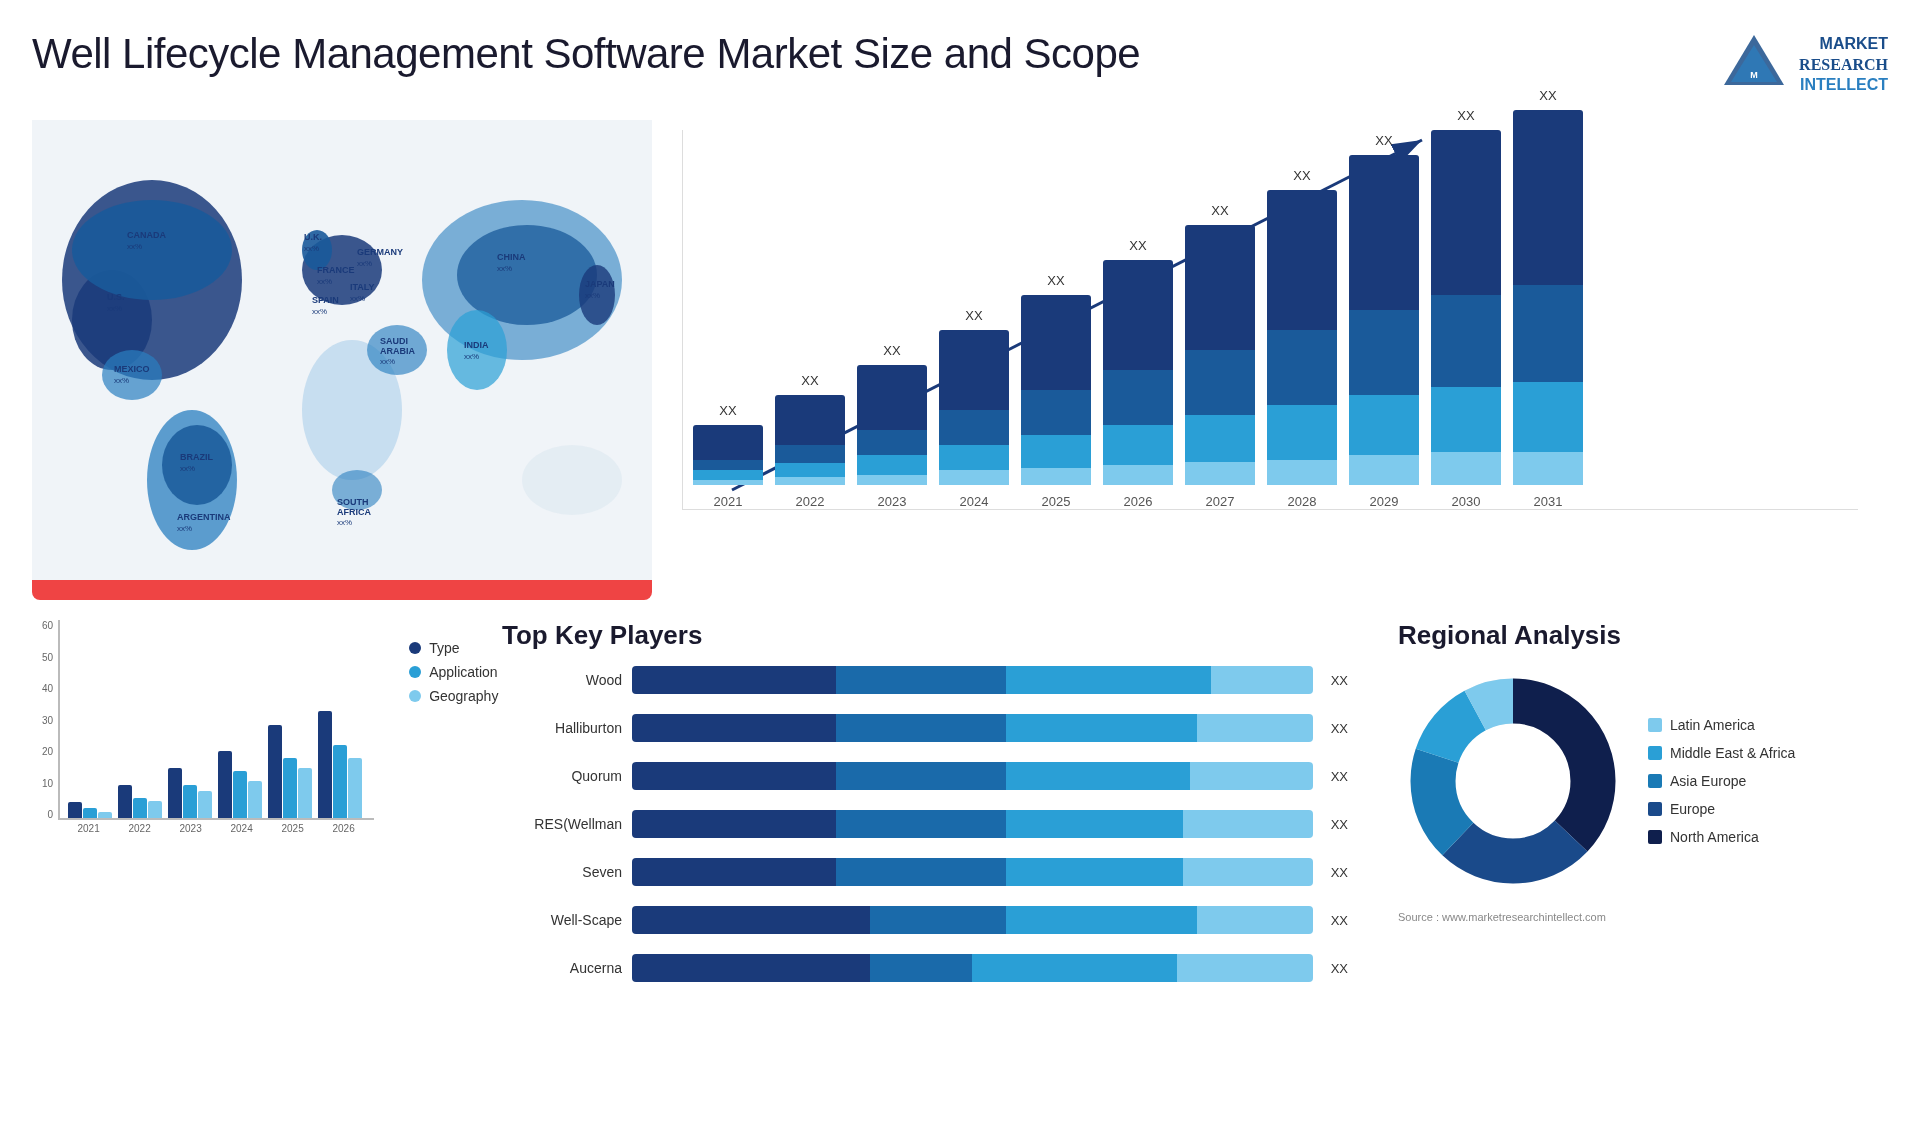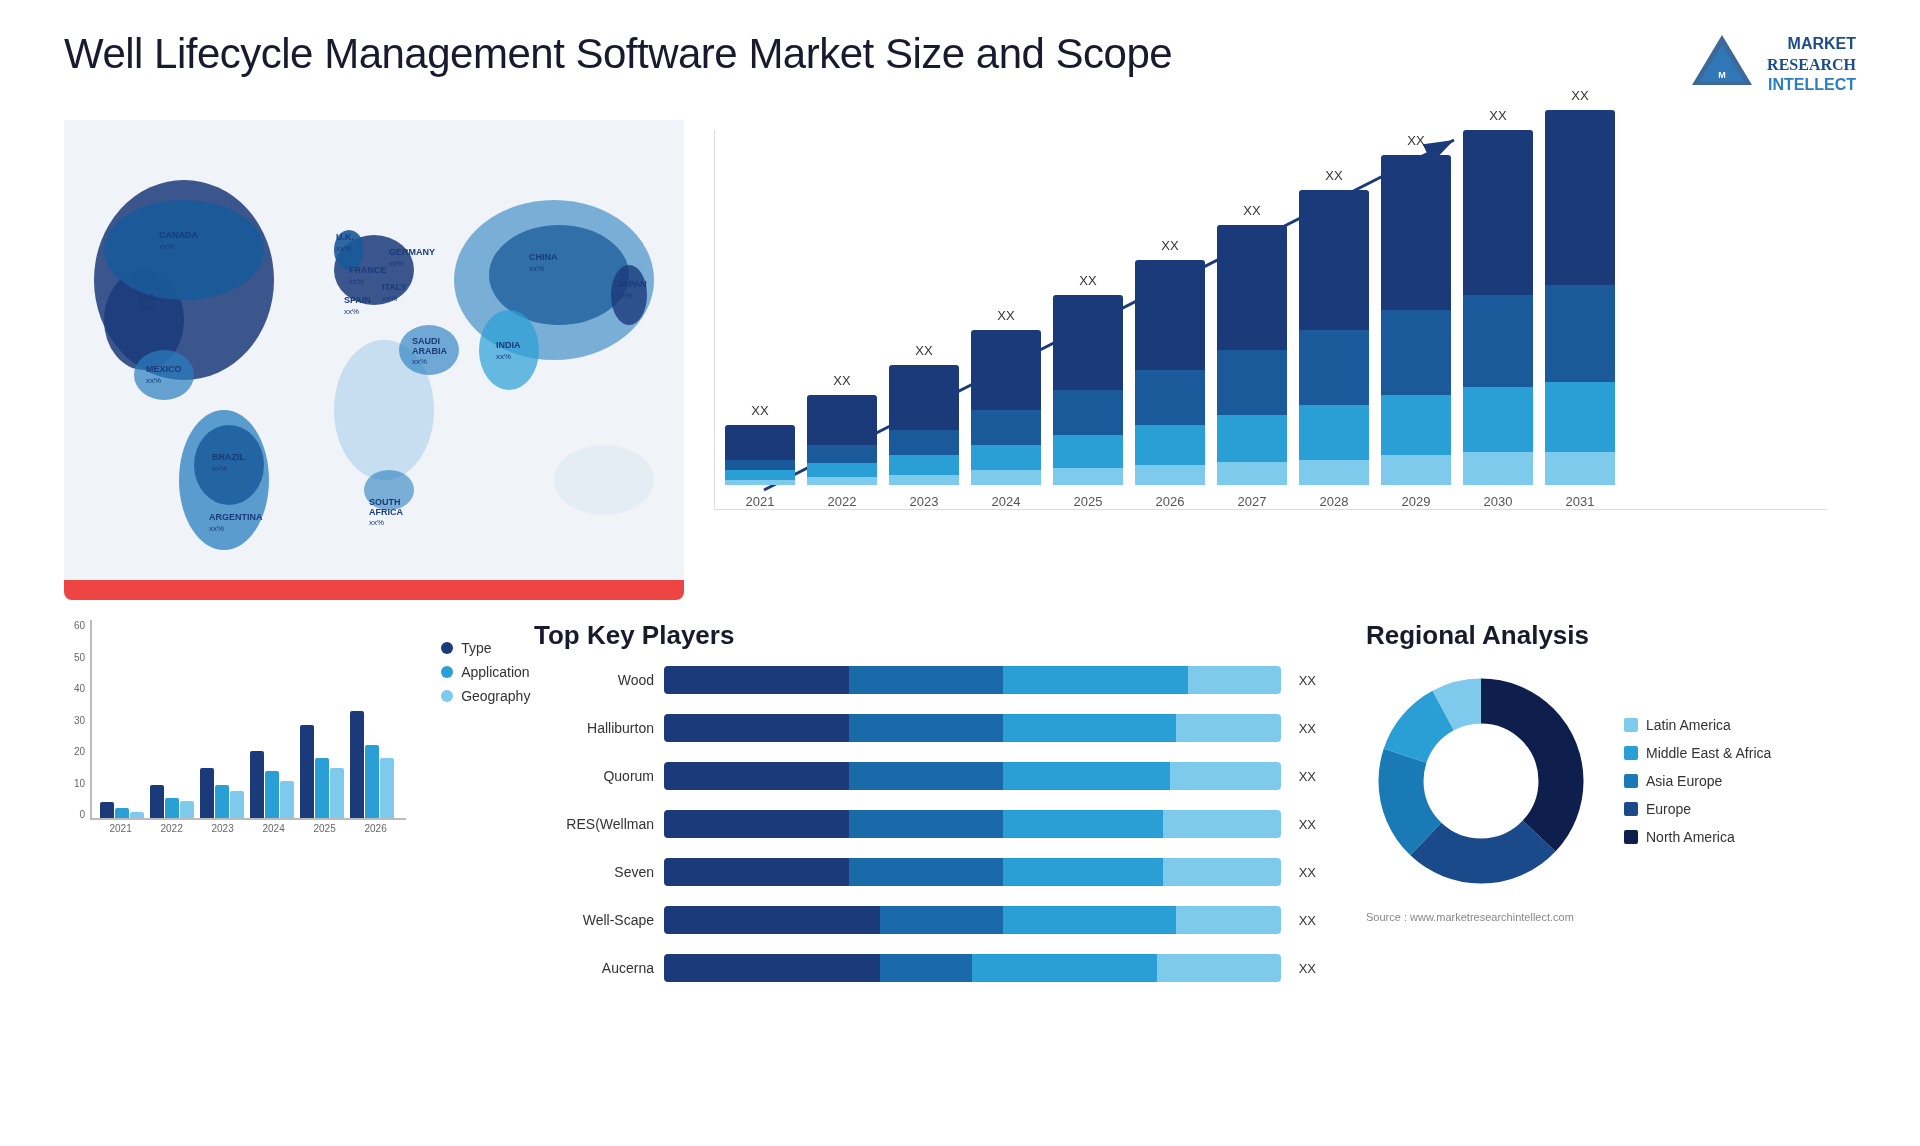--- a/index.html
+++ b/index.html
@@ -8,21 +8,21 @@
       background: #fff;
       width: 1920px;
       height: 1146px;
       overflow: hidden;
       position: relative;
     }
 
     .page-container {
       width: 1920px;
       height: 1146px;
-      padding: 30px 64px;
+      padding: 30px 32px;
       background: #fff;
     }
 
     
     .header {
       display: flex;
       justify-content: space-between;
       align-items: flex-start;
       margin-bottom: 20px;
     }
@@ -195,21 +195,20 @@
       flex-direction: column;
       gap: 12px;
     }
 
     .donut-legend-item {
       display: flex;
       align-items: center;
       gap: 8px;
       font-size: 14px;
       color: #333;
-      margin-left: 8px;
     }
 
     .legend-square {
       width: 14px;
       height: 14px;
       border-radius: 2px;
     }
 
     
     .bar-chart-wrapper {

